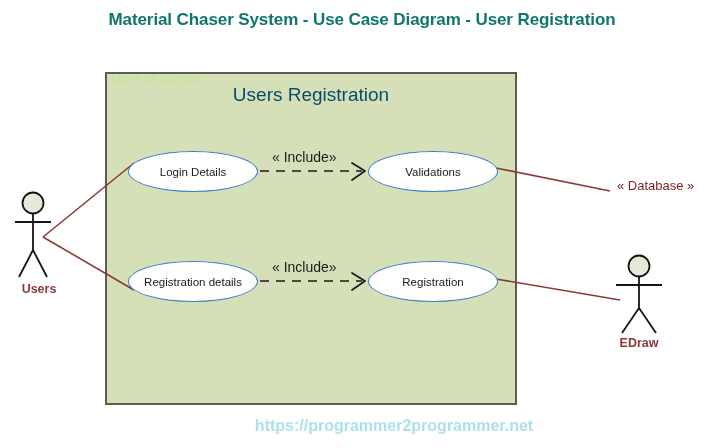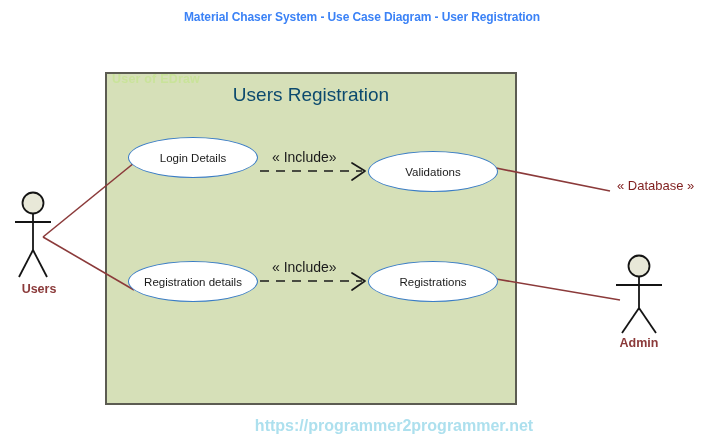--- a/index.html
+++ b/index.html
@@ -15,23 +15,23 @@
     overflow: hidden;
     font-family: "Liberation Sans", sans-serif;
   }
   #diagram-title {
     position: absolute;
     top: 10px;
     left: 0;
     width: 724px;
     text-align: center;
     font-family: "Liberation Sans", sans-serif;
-    font-size: 12px;
-    font-weight: bold;
-    color: #3b82f6;
+    font-size: 17px;
+    font-weight: bold;
+    color: #0f766e;
     letter-spacing: -0.1px;
     white-space: nowrap;
   }
   #system-boundary {
     position: absolute;
     left: 105px;
     top: 72px;
     width: 412px;
     height: 333px;
     background: #d6e0b8;
@@ -71,21 +71,21 @@
     display: flex;
     align-items: center;
     justify-content: center;
   }
   .usecase-label {
     font-family: "Liberation Sans", sans-serif;
     font-size: 11.5px;
     color: #1a1a1a;
     white-space: nowrap;
   }
-  #uc-login-details  { left: 128px; top: 137px; }
+  #uc-login-details  { left: 128px; top: 151px; }
   #uc-validations    { left: 368px; top: 151px; }
   #uc-information-details { left: 128px; top: 261px; }
   #uc-registrations  { left: 368px; top: 261px; }
 
   .include-label {
     position: absolute;
     font-family: "Liberation Sans", sans-serif;
     font-size: 14px;
     color: #1a1a1a;
     white-space: nowrap;
@@ -185,26 +185,26 @@
   <div class="usecase" id="uc-login-details">
     <span class="usecase-label">Login Details</span>
   </div>
   <div class="usecase" id="uc-validations">
     <span class="usecase-label">Validations</span>
   </div>
   <div class="usecase" id="uc-information-details">
     <span class="usecase-label">Registration details</span>
   </div>
   <div class="usecase" id="uc-registrations">
-    <span class="usecase-label">Registrations</span>
+    <span class="usecase-label">Registration</span>
   </div>
 
   <div class="include-label" id="include-label-1">« Include»</div>
   <div class="include-label" id="include-label-2">« Include»</div>
 
   <div class="actor-label" id="actor-users-label">Users</div>
-  <div class="actor-label" id="actor-admin-label">Admin</div>
+  <div class="actor-label" id="actor-admin-label">EDraw</div>
 
   <div id="database-label">« Database »</div>
 
   <div id="footer-url">https://programmer2programmer.net</div>
 
 </div>
 
 </body></html>

